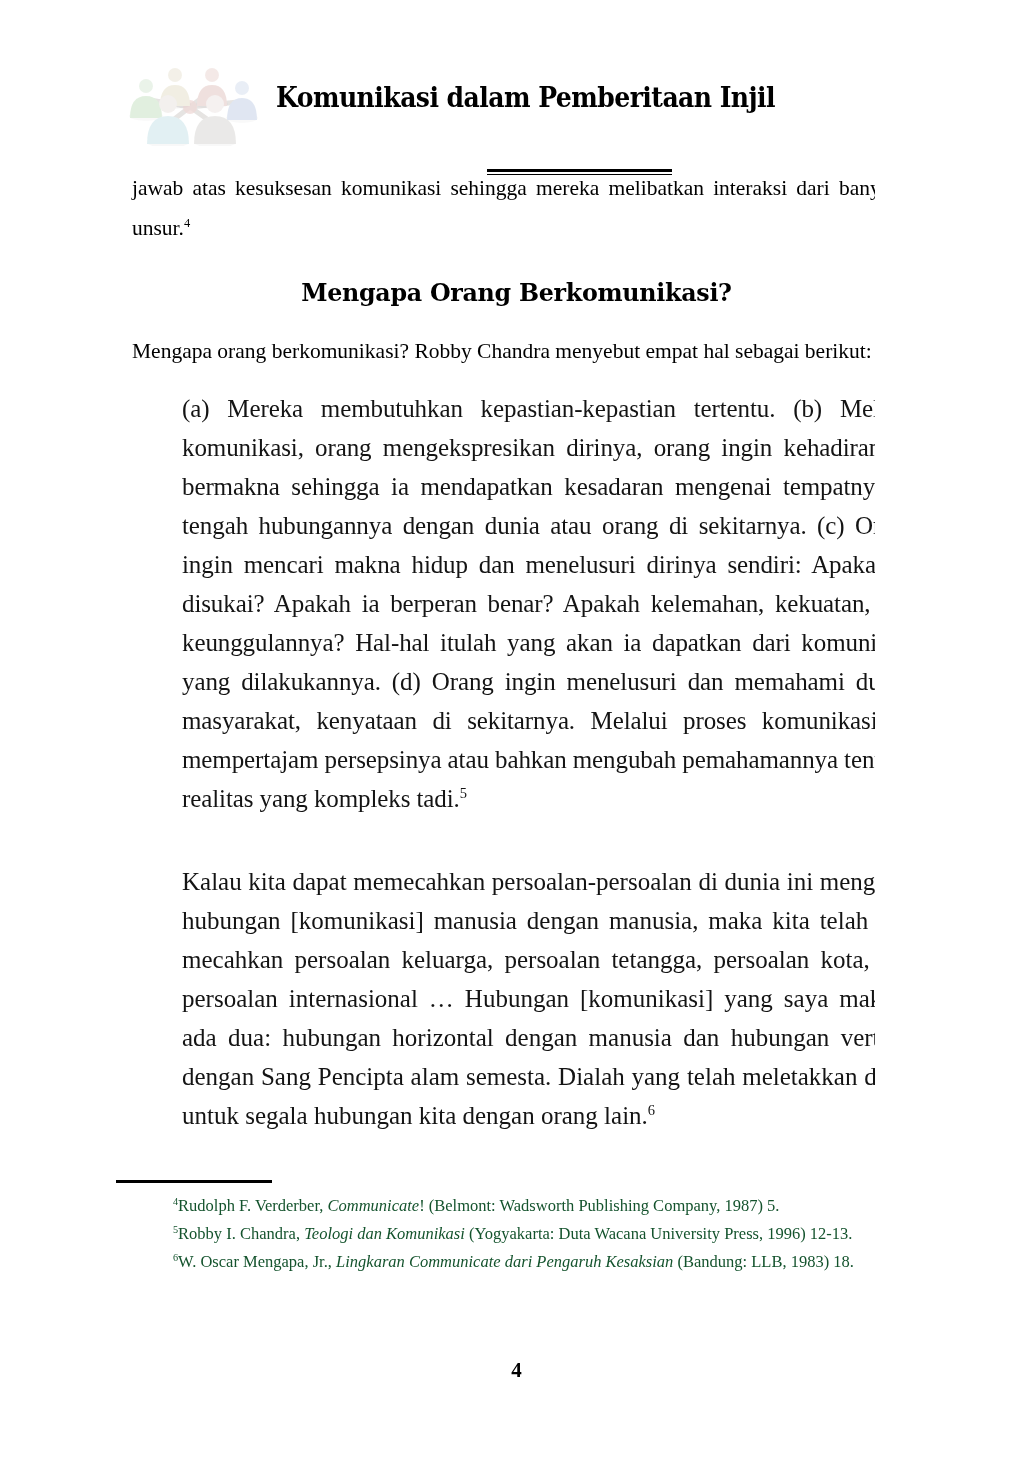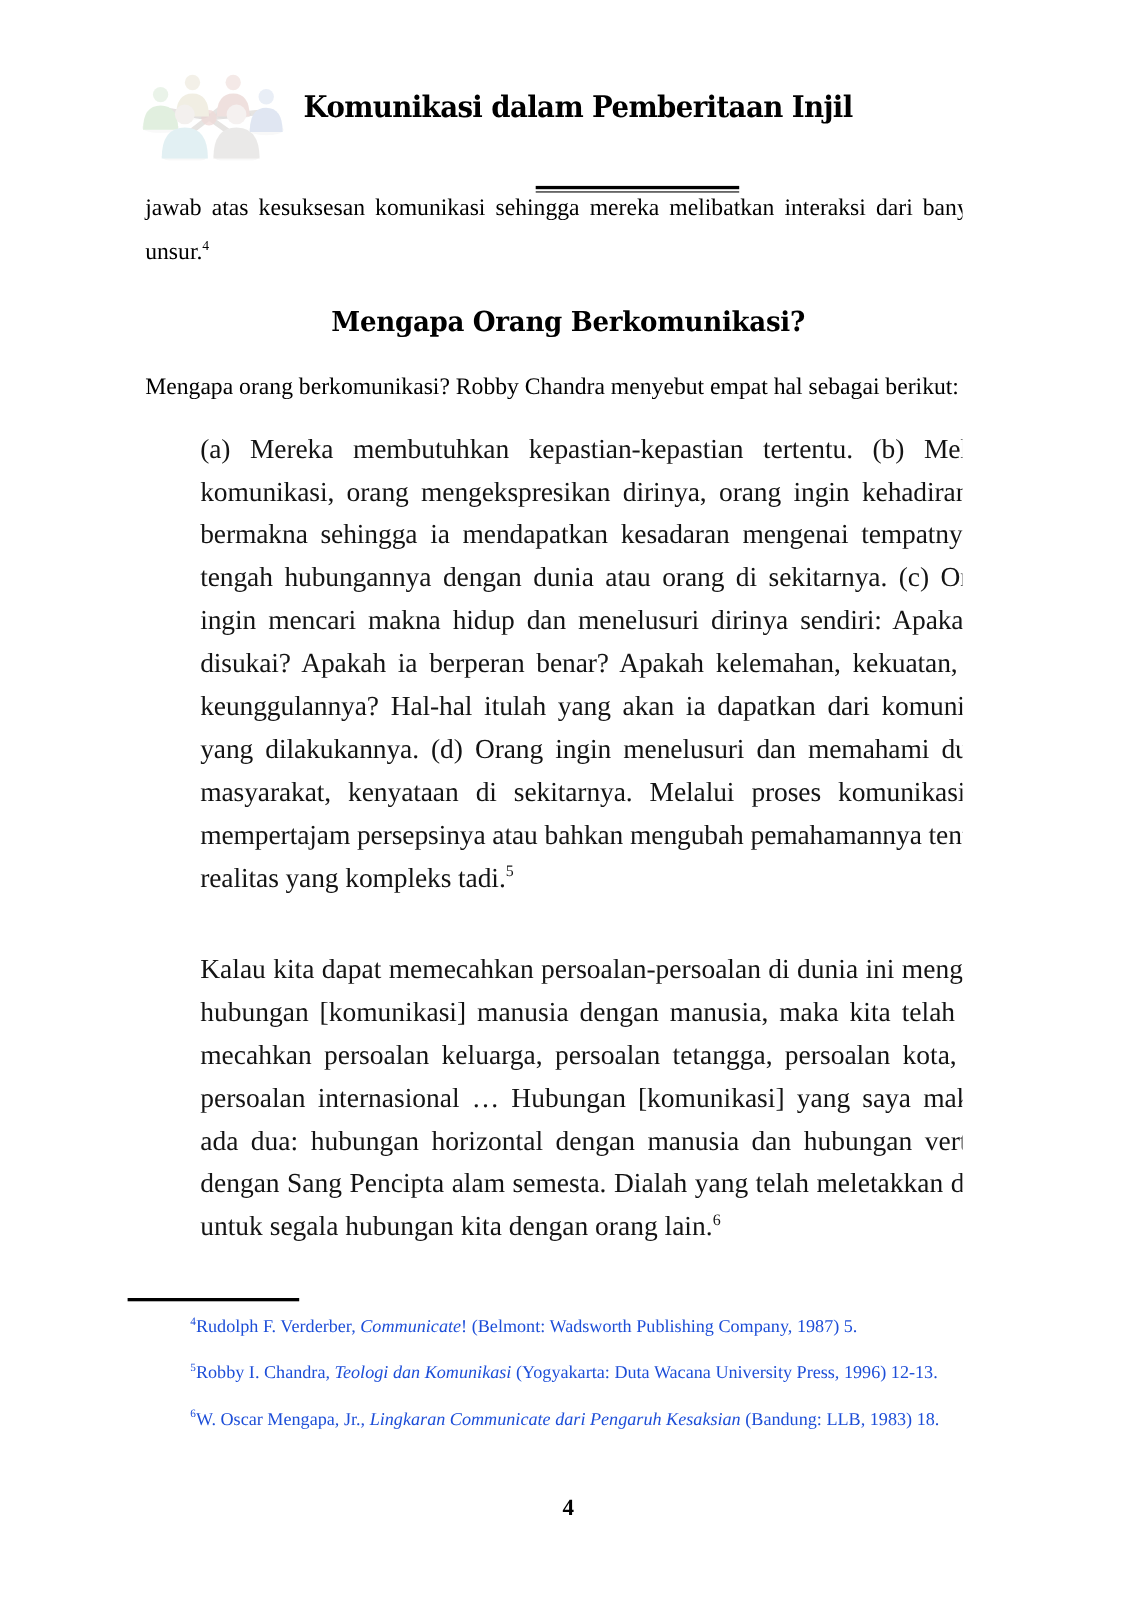--- a/index.html
+++ b/index.html
@@ -123,23 +123,23 @@
     height: 3px;
     background: #000000;
     margin: 0 0 10px 3px;
   }
   .fn {
     font-size: 16.5px;
     line-height: 26px;
     text-align: justify;
     text-indent: 60px;
     margin: 0;
-    color: #1d4ed8;
-  }
-  .fn + .fn { margin-top: 16px; }
+    color: #14532d;
+  }
+  .fn + .fn { margin-top: 2px; }
   .fn i { font-style: italic; }
   .fn sup {
     font-size: 0.62em;
   }
 
   
   .page-number {
     position: absolute;
     left: 0;
     top: 1358px;

